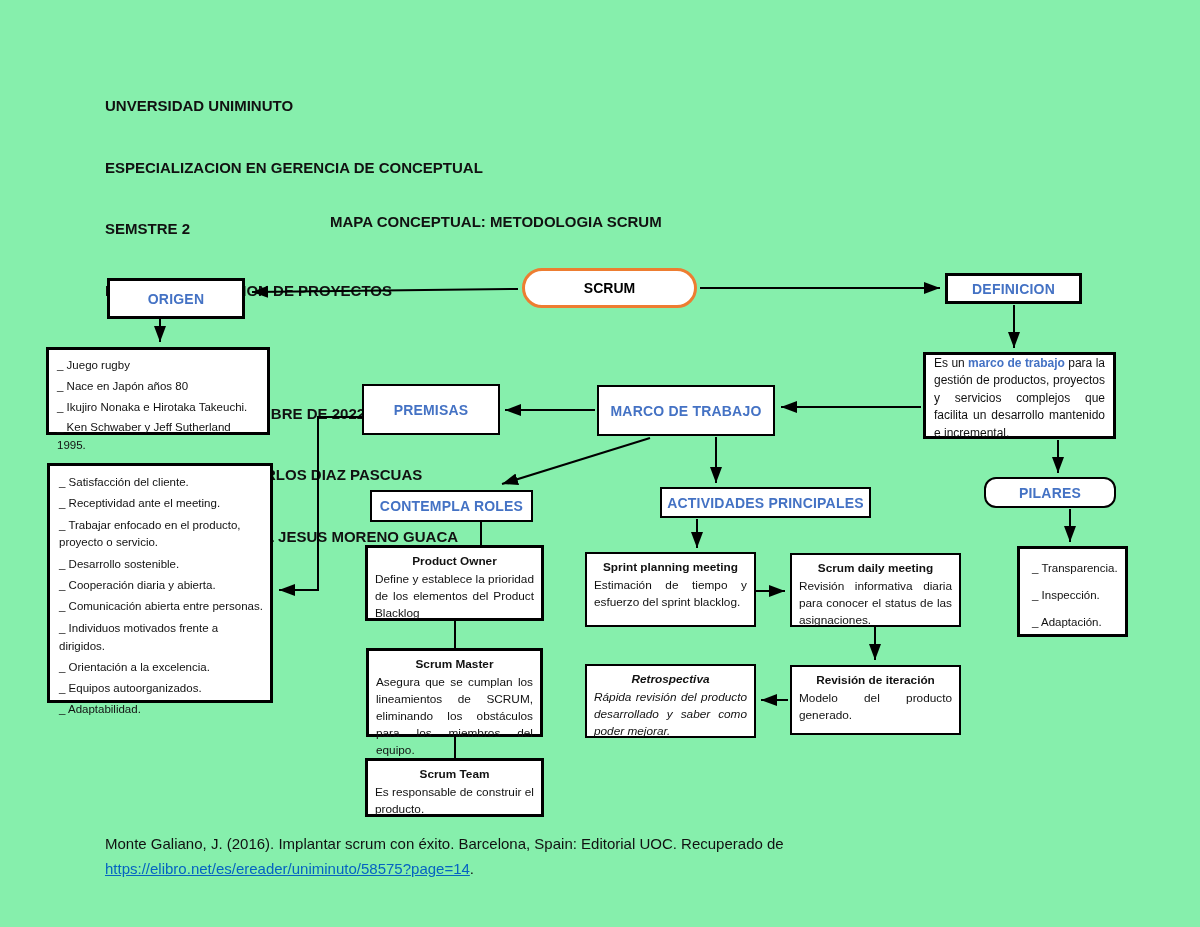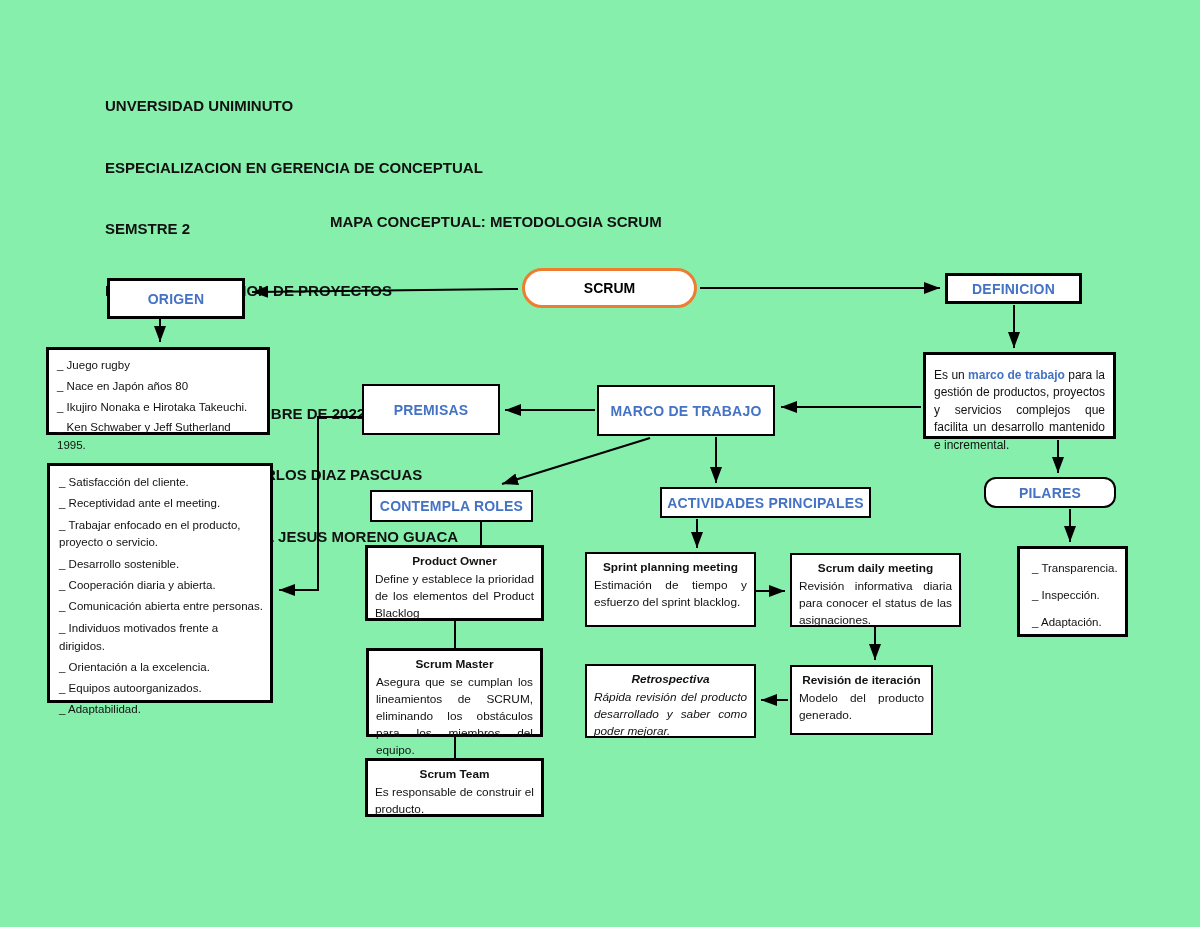--- a/index.html
+++ b/index.html
@@ -16,21 +16,21 @@
         display:flex;align-items:center;justify-content:center;font-weight:bold;font-size:14px;color:#000;}
   .list{font-size:11.5px;line-height:1.55;padding:7px 6px 4px 8px;}
   .list .li{margin-bottom:3px;}
   .plist{padding:8px 6px 4px 9px;}
   .plist .li{margin-bottom:3.5px;}
   .pilist{padding:13px 4px 4px 12px;font-size:11.5px;}
   .pilist .li{margin-bottom:15px;}
   .rolebox{padding:5px 7px;font-size:11.8px;line-height:1.45;}
   .rolebox .rt{text-align:center;font-weight:bold;margin-bottom:1px;}
   .rolebox .rb{text-align:justify;}
-  .deftext{padding:12px 8px;font-size:12px;line-height:1.45;text-align:justify;}
+  .deftext{padding:0 8px;font-size:12px;line-height:1.45;text-align:justify;}
   .link-blue{color:#4472C4;font-weight:bold;}
   .footer{position:absolute;left:105px;top:831px;font-size:15px;line-height:25px;}
   .footer a{color:#0563C1;text-decoration:underline;}
   svg.wires{position:absolute;left:0;top:0;pointer-events:none;}
 </style>
 </head>
 <body>
 
 <div id="canvas">
 
@@ -154,25 +154,31 @@
   <div class="box rolebox" style="left:790px;top:553px;width:171px;height:74px;">
     <div class="rt">Scrum daily meeting</div>
     <div class="rb">Revisión informativa diaria para conocer el status de las asignaciones.</div>
   </div>
 
   <div class="box rolebox" style="left:585px;top:664px;width:171px;height:74px;font-style:italic;">
     <div class="rt">Retrospectiva</div>
     <div class="rb">Rápida revisión del producto desarrollado y saber como poder mejorar.</div>
   </div>
 
-  <div class="box rolebox" style="left:790px;top:665px;width:143px;height:70px;">
+  <div class="box rolebox" style="left:790px;top:665px;width:171px;height:70px;">
     <div class="rt">Revisión de iteración</div>
     <div class="rb">Modelo del producto generado.</div>
   </div>
 
   <div class="box thick pilist" style="left:1017px;top:546px;width:111px;height:91px;">
     <div class="li">_ Transparencia.</div>
     <div class="li">_ Inspección.</div>
     <div class="li">_ Adaptación.</div>
   </div>
 
+  <div class="footer">
+    <div>Monte Galiano, J. (2016). Implantar scrum con éxito. Barcelona, Spain: Editorial UOC. Recuperado de</div>
+    <div>
+      <a href="#">https://elibro.net/es/ereader/uniminuto/58575?page=14</a><span>.</span>
+    </div>
+  </div>
 
 </div>
 
 </body></html>

